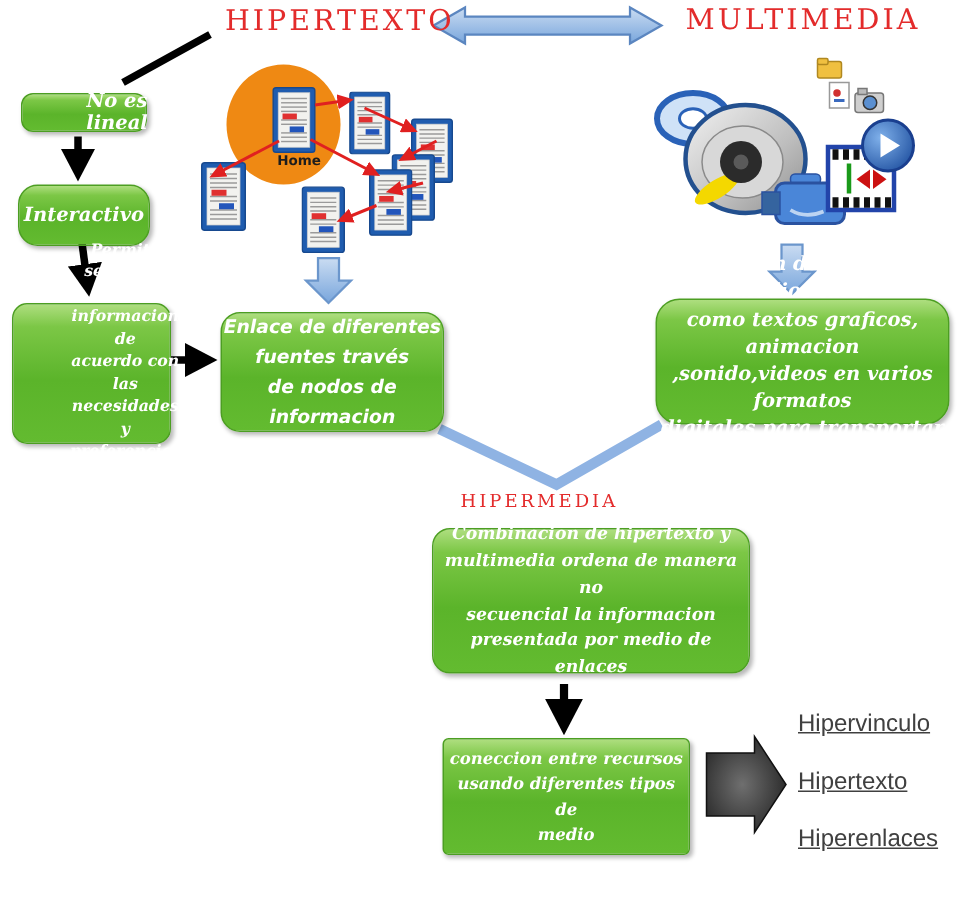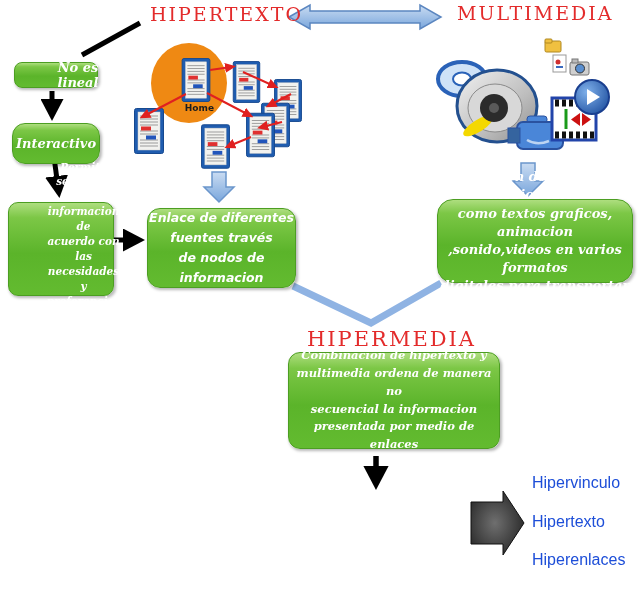--- a/index.html
+++ b/index.html
@@ -25,21 +25,21 @@
     box-shadow:1.5px 2px 3px rgba(0,0,0,0.28);
     box-sizing:border-box;
   }
   .script{
     font-family:"DejaVu Serif",serif;font-style:italic;font-weight:bold;
   }
   .comic{
     font-family:"DejaVu Sans",sans-serif;font-style:italic;font-weight:500;
   }
   .term{
-    font-family:"Liberation Sans",sans-serif;font-size:16px;color:#1d4ed8;white-space:nowrap;
+    font-family:"Liberation Sans",sans-serif;font-size:16px;color:#404040;white-space:nowrap;text-decoration:underline;
   }
   .home-label{
     font-family:"DejaVu Sans",sans-serif;font-size:9px;font-weight:bold;color:#1d1d1d;
     text-align:right;
   }
 </style>
 </head>
 <body>
 
 <div id="canvas">
@@ -165,21 +165,21 @@
       </g>
       <g>
         <circle cx="592" cy="97" r="17" fill="url(#bluerad)" stroke="#1a3f8f" stroke-width="2"></circle>
         <polygon points="587,89 587,105 600,97" fill="#ffffff"></polygon>
       </g>
     </g>
   </svg>
 
   <div class="abs title" style="left:150px;top:3px;">HIPERTEXTO</div>
   <div class="abs title" style="left:457px;top:2px;">MULTIMEDIA</div>
-  <div class="abs title" style="left:307px;top:327px;font-size:21px;">HIPERMEDIA</div>
+  <div class="abs title" style="left:307px;top:327px;font-size:12px;">HIPERMEDIA</div>
 
   <div class="gbox script" style="left:14px;top:62px;width:84px;height:26px;border-radius:8px;font-size:13px;padding-left:44px;">No es lineal</div>
   <div class="gbox script" style="left:12px;top:123px;width:88px;height:41px;border-radius:13px;font-size:13px;">Interactivo</div>
   <div class="gbox script" style="left:8px;top:202px;width:106px;height:94px;border-radius:10px;font-size:10.5px;line-height:1.42;padding-left:45px;">Permite seleccion
 de informacion de
 acuerdo con las
 necesidades y
 preferencias del
 lector</div>
   <div class="gbox comic" style="left:147px;top:208px;width:149px;height:80px;border-radius:13px;font-size:12.5px;line-height:1.6;font-weight:bold;">Enlace de diferentes
@@ -191,18 +191,21 @@
   <div class="gbox script" style="left:437px;top:199px;width:196px;height:84px;border-radius:16px;font-size:13px;line-height:1.4;">Utilizacion de diferentes  medios tales
 como textos graficos, animacion
 ,sonido,videos en varios formatos
 digitales para transportar
 informacion</div>
 
   <div class="gbox script" style="left:288px;top:352px;width:212px;height:97px;border-radius:12px;font-size:11.5px;line-height:1.55;">Combinacion  de hipertexto y
 multimedia ordena de manera no
 secuencial la informacion
 presentada por medio de enlaces</div>
+  <div class="gbox script" style="left:295px;top:492px;width:165px;height:78px;border-radius:4px;font-size:11px;line-height:1.55;">coneccion entre recursos
+usando  diferentes tipos de
+medio</div>
 
   <div class="abs term" style="left:532px;top:474px;">Hipervinculo</div>
   <div class="abs term" style="left:532px;top:513px;">Hipertexto</div>
   <div class="abs term" style="left:532px;top:551px;">Hiperenlaces</div>
 
 </div>
 
 </body></html>

